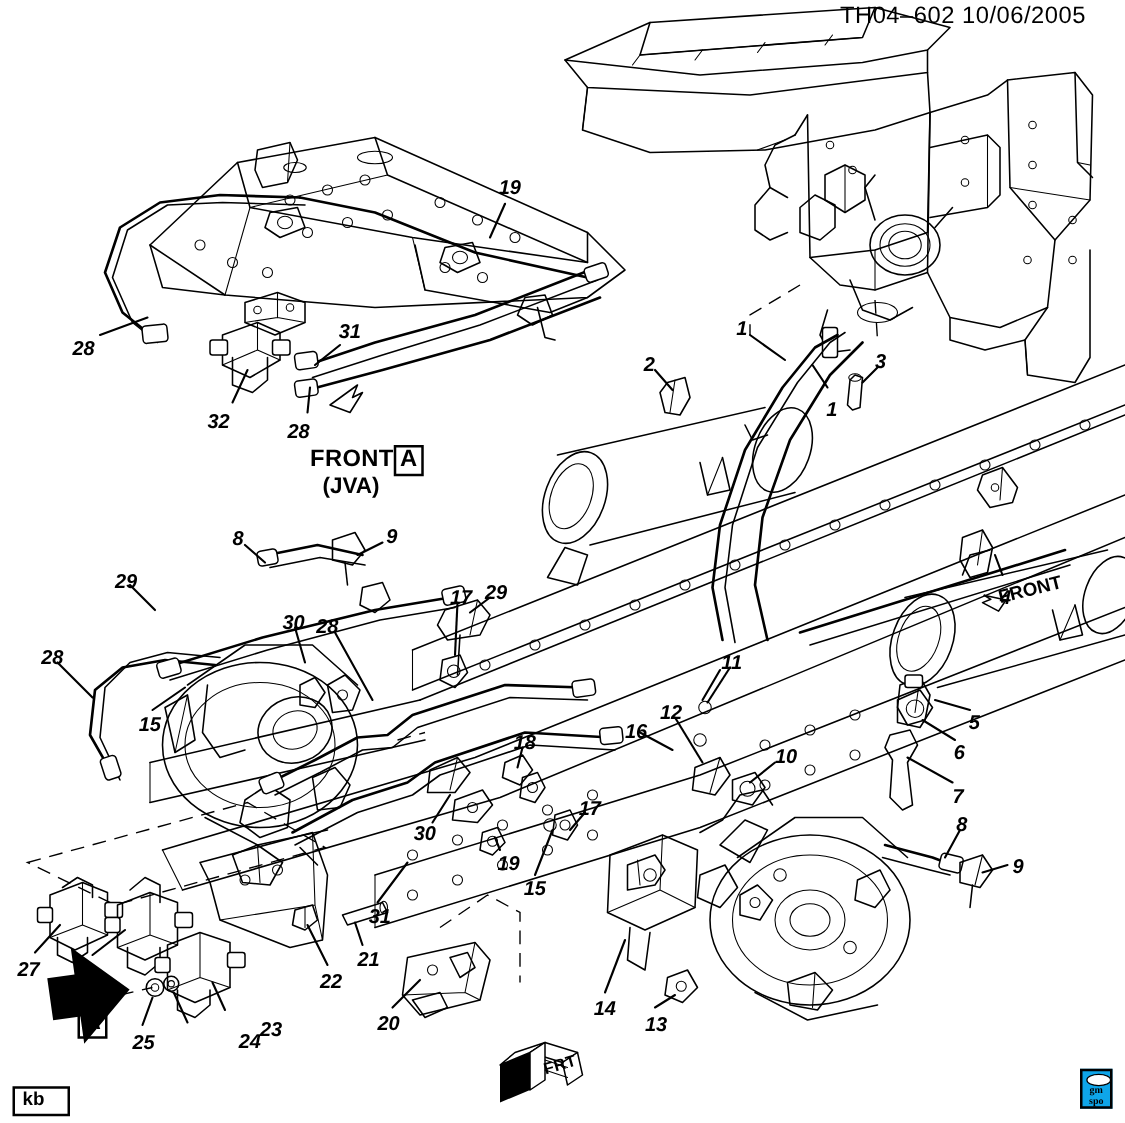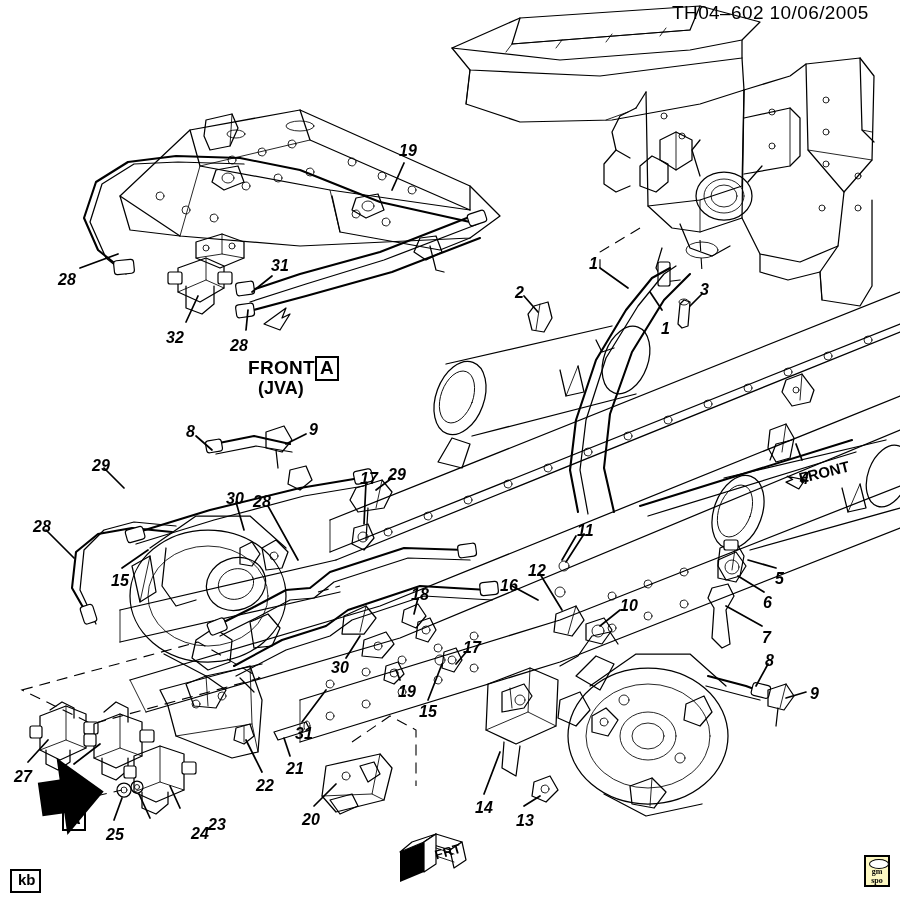--- a/index.html
+++ b/index.html
@@ -9,24 +9,24 @@
   #svgroot{position:absolute;left:0;top:0;width:900px;height:898px;}
 
   .hdr{position:absolute;font-size:19px;letter-spacing:.4px;white-space:nowrap;}
   .callout{position:absolute;font-size:16px;font-weight:700;line-height:1;
            letter-spacing:0px;white-space:nowrap;font-style:italic;}
   .viewlbl{position:absolute;font-size:19px;font-weight:700;white-space:nowrap;
            letter-spacing:.3px;}
   .viewsub{position:absolute;font-size:18px;font-weight:700;white-space:nowrap;}
   .boxed{display:inline-block;border:2px solid #000;padding:0px 3px 1px 3px;
          line-height:1.05;font-weight:700;}
-  .kbbox{position:absolute;border:2px solid #000;padding:1px 3px 2px 6px;
+  .kbbox{position:absolute;border:2px solid #000;padding:1px 18px 2px 6px;
          font-size:15px;font-weight:700;background:#fff;line-height:1.1;}
   .frontlbl{position:absolute;font-size:15px;font-weight:700;white-space:nowrap;}
-  .gmbox{position:absolute;border:2px solid #000;background:#fef9c3;
+  .gmbox{position:absolute;border:2px solid #000;background:#0ea5e9;
          width:26px;height:32px;box-sizing:border-box;}
   .gmbox .el{position:absolute;left:3px;top:2px;width:18px;height:8px;
              border:1.6px solid #000;border-radius:50%;background:#fff;}
   .gmtxt{position:absolute;left:0;top:11px;width:100%;text-align:center;
          font-size:8px;font-weight:700;line-height:8px;font-family:"Liberation Serif",serif;}
   .frtlbl{position:absolute;font-size:13px;font-weight:700;letter-spacing:.5px;}
 </style>
 </head>
 <body>
 

